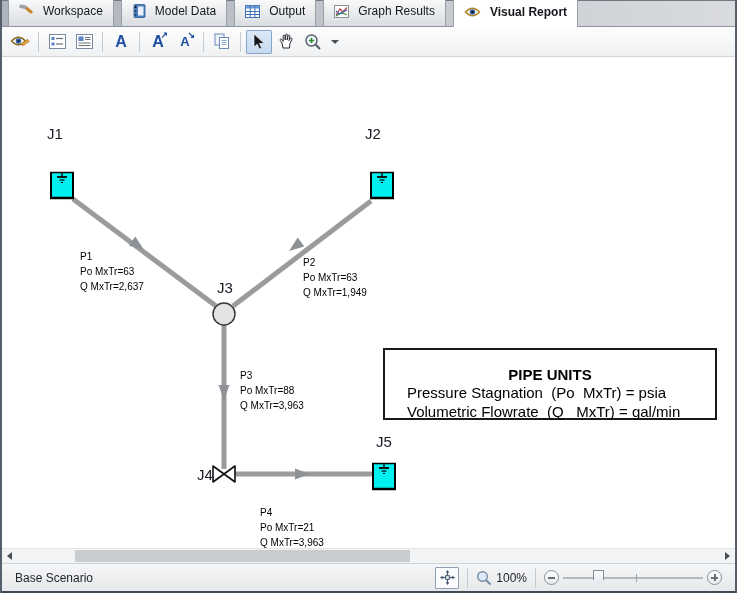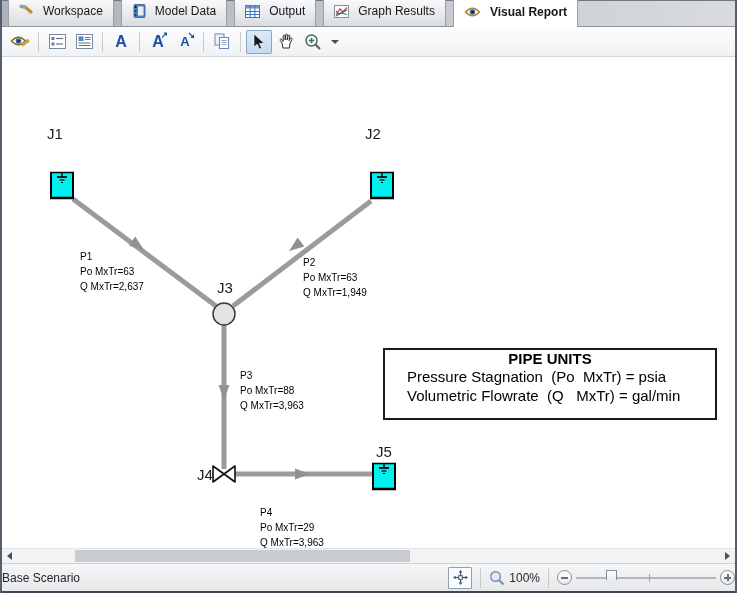--- a/index.html
+++ b/index.html
@@ -38,35 +38,35 @@
   .caret-down{width:0;height:0;border-left:4px solid transparent;border-right:4px solid transparent;border-top:4px solid #4a4f55;margin-left:2px;}
   
   .canvas{position:relative;flex:0 0 491px;height:491px;background:#fff;overflow:hidden;}
   .canvas svg.diagram{position:absolute;left:0;top:0;}
   .jlabel{position:absolute;font-size:15px;color:#1c1c28;white-space:nowrap;}
   .plabel{position:absolute;font-size:10px;color:#000000;line-height:15px;white-space:nowrap;}
   .legend{
     position:absolute;left:381px;top:291px;width:334px;height:72px;
     border:2px solid #1a1a1a;background:#fff;
   }
-  .legend-title{text-align:center;font-weight:bold;font-size:15px;margin-top:0;color:#000;}
+  .legend-title{text-align:center;font-weight:bold;font-size:15px;margin-top:16px;color:#000;}
   .legend-line{font-size:15px;white-space:pre;padding-left:22px;line-height:19px;color:#000;}
   
   .hscroll{height:15px;flex:0 0 15px;background:#f2f3f4;border-top:1px solid #e3e5e7;position:relative;}
   .sb-btn{position:absolute;top:0;width:15px;height:14px;display:flex;align-items:center;justify-content:center;}
   .sb-btn.left{left:0;}
   .sb-btn.right{right:0;}
   .tri-left{width:0;height:0;border-top:4px solid transparent;border-bottom:4px solid transparent;border-right:5px solid #4a4f55;}
   .tri-right{width:0;height:0;border-top:4px solid transparent;border-bottom:4px solid transparent;border-left:5px solid #4a4f55;}
   .sb-thumb{position:absolute;left:73px;top:1px;width:335px;height:12px;background:#c9cdd2;}
   
   .statusbar{
     height:28px;flex:0 0 28px;background:linear-gradient(#f5f6f7,#e6e8ea);
     border-top:1px solid #cfd3d6;display:flex;align-items:center;
-    font-size:12px;color:#23262b;padding:0 0;
+    font-size:12px;color:#23262b;padding:0 13px;
   }
   .status-right{margin-left:auto;display:flex;align-items:center;gap:4px;}
   .fit-btn{width:24px;height:22px;border:1px solid #8ea0b4;background:#fbfcfd;display:flex;align-items:center;justify-content:center;border-radius:1px;}
   .zoom-label{color:#23262b;}
   .round-btn{width:15px;height:15px;border:1px solid #8a8f96;border-radius:50%;background:linear-gradient(#ffffff,#e8eaec);display:flex;align-items:center;justify-content:center;}
   .minus-glyph{width:7px;height:2px;background:#6a6f75;}
   .plus-glyph{position:relative;width:7px;height:7px;}
   .plus-glyph::before{content:"";position:absolute;left:0;top:3px;width:7px;height:1.6px;background:#6a6f75;}
   .plus-glyph::after{content:"";position:absolute;left:3px;top:0;width:1.6px;height:7px;background:#6a6f75;}
   .zoom-slider{position:relative;width:140px;height:20px;}
@@ -257,40 +257,40 @@
       </g>
       <g>
         <use href="#tank-symbol" x="370" y="405"></use>
       </g>
     </svg>
 
     <div class="jlabel" style="left:45px;top:68px">J1</div>
     <div class="jlabel" style="left:363px;top:68px">J2</div>
     <div class="jlabel" style="left:215px;top:222px">J3</div>
     <div class="jlabel" style="left:195px;top:409px">J4</div>
-    <div class="jlabel" style="left:374px;top:386px">J5</div>
+    <div class="jlabel" style="left:374px;top:376px">J5</div>
 
     <div class="plabel" style="left:78px;top:192px">
       <div>P1</div>
       <div>Po MxTr=63</div>
       <div>Q MxTr=2,637</div>
     </div>
     <div class="plabel" style="left:301px;top:198px">
       <div>P2</div>
       <div>Po MxTr=63</div>
       <div>Q MxTr=1,949</div>
     </div>
     <div class="plabel" style="left:238px;top:311px">
       <div>P3</div>
       <div>Po MxTr=88</div>
       <div>Q MxTr=3,963</div>
     </div>
     <div class="plabel" style="left:258px;top:448px">
       <div>P4</div>
-      <div>Po MxTr=29</div>
+      <div>Po MxTr=21</div>
       <div>Q MxTr=3,963</div>
     </div>
 
     <div class="legend">
       <div class="legend-title">PIPE UNITS</div>
       <div class="legend-line">Pressure Stagnation  (Po  MxTr) = psia</div>
       <div class="legend-line">Volumetric Flowrate  (Q   MxTr) = gal/min</div>
     </div>
   </div>
 

